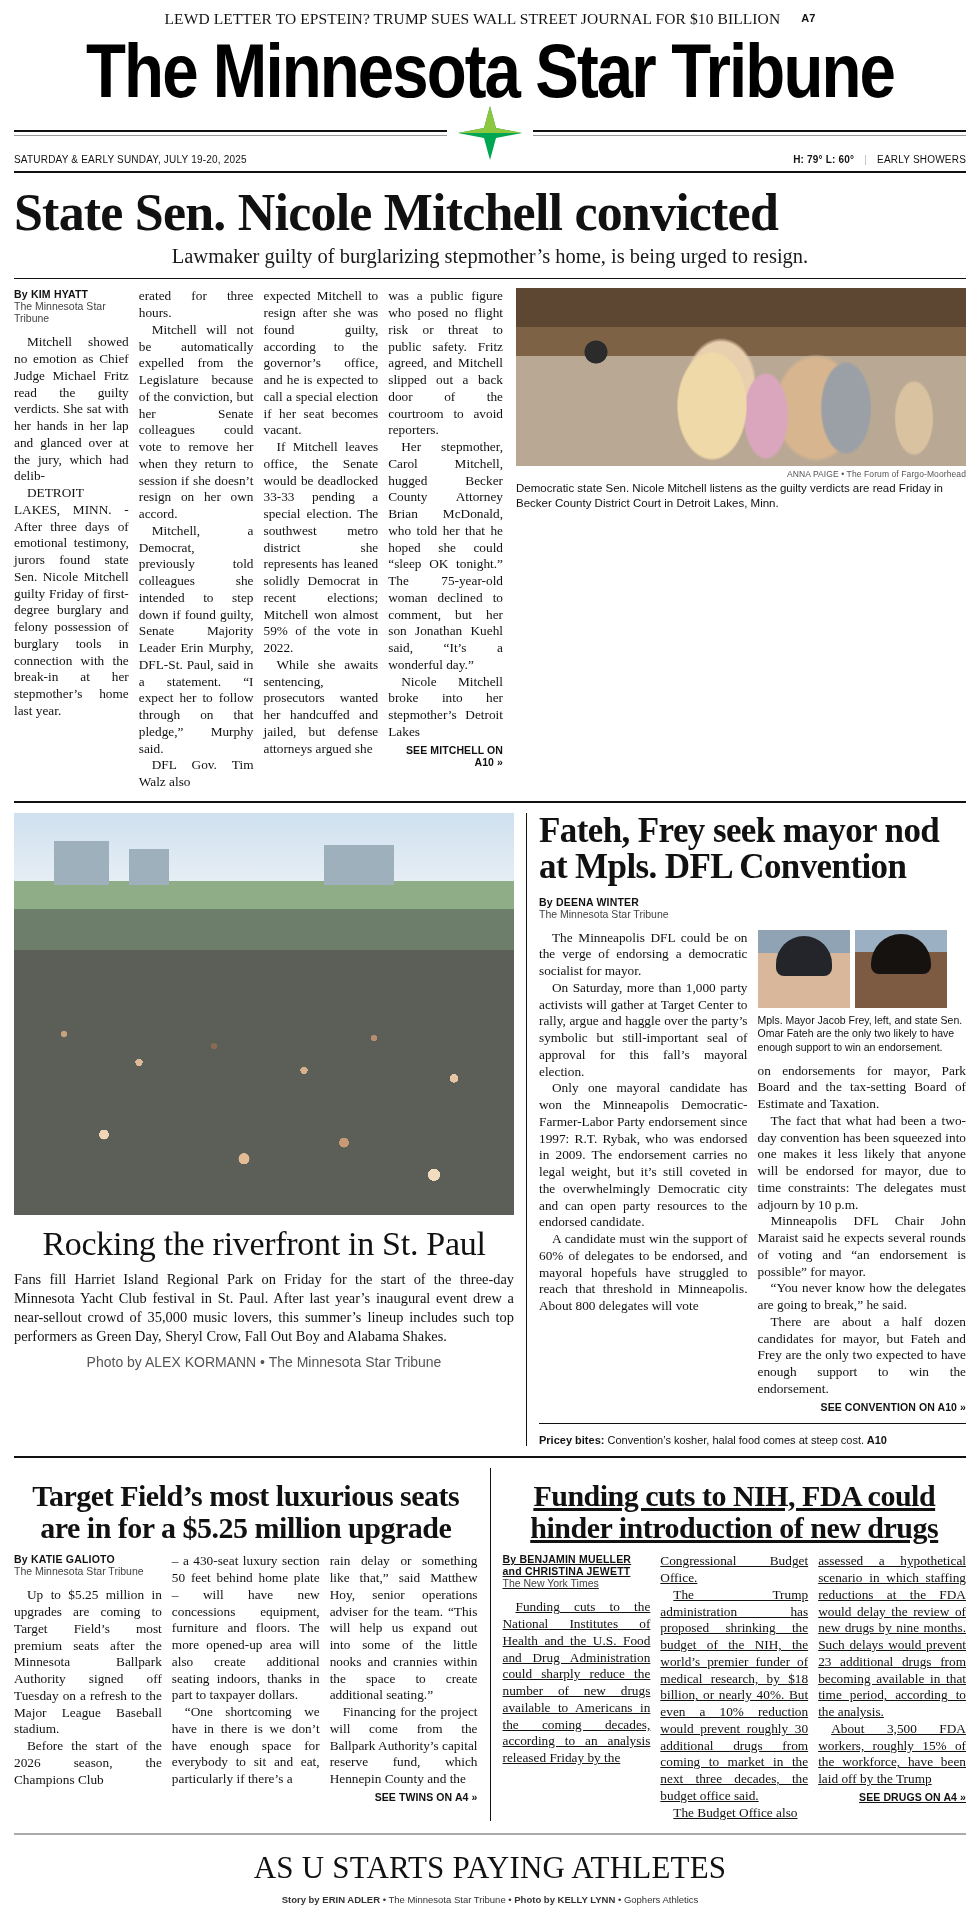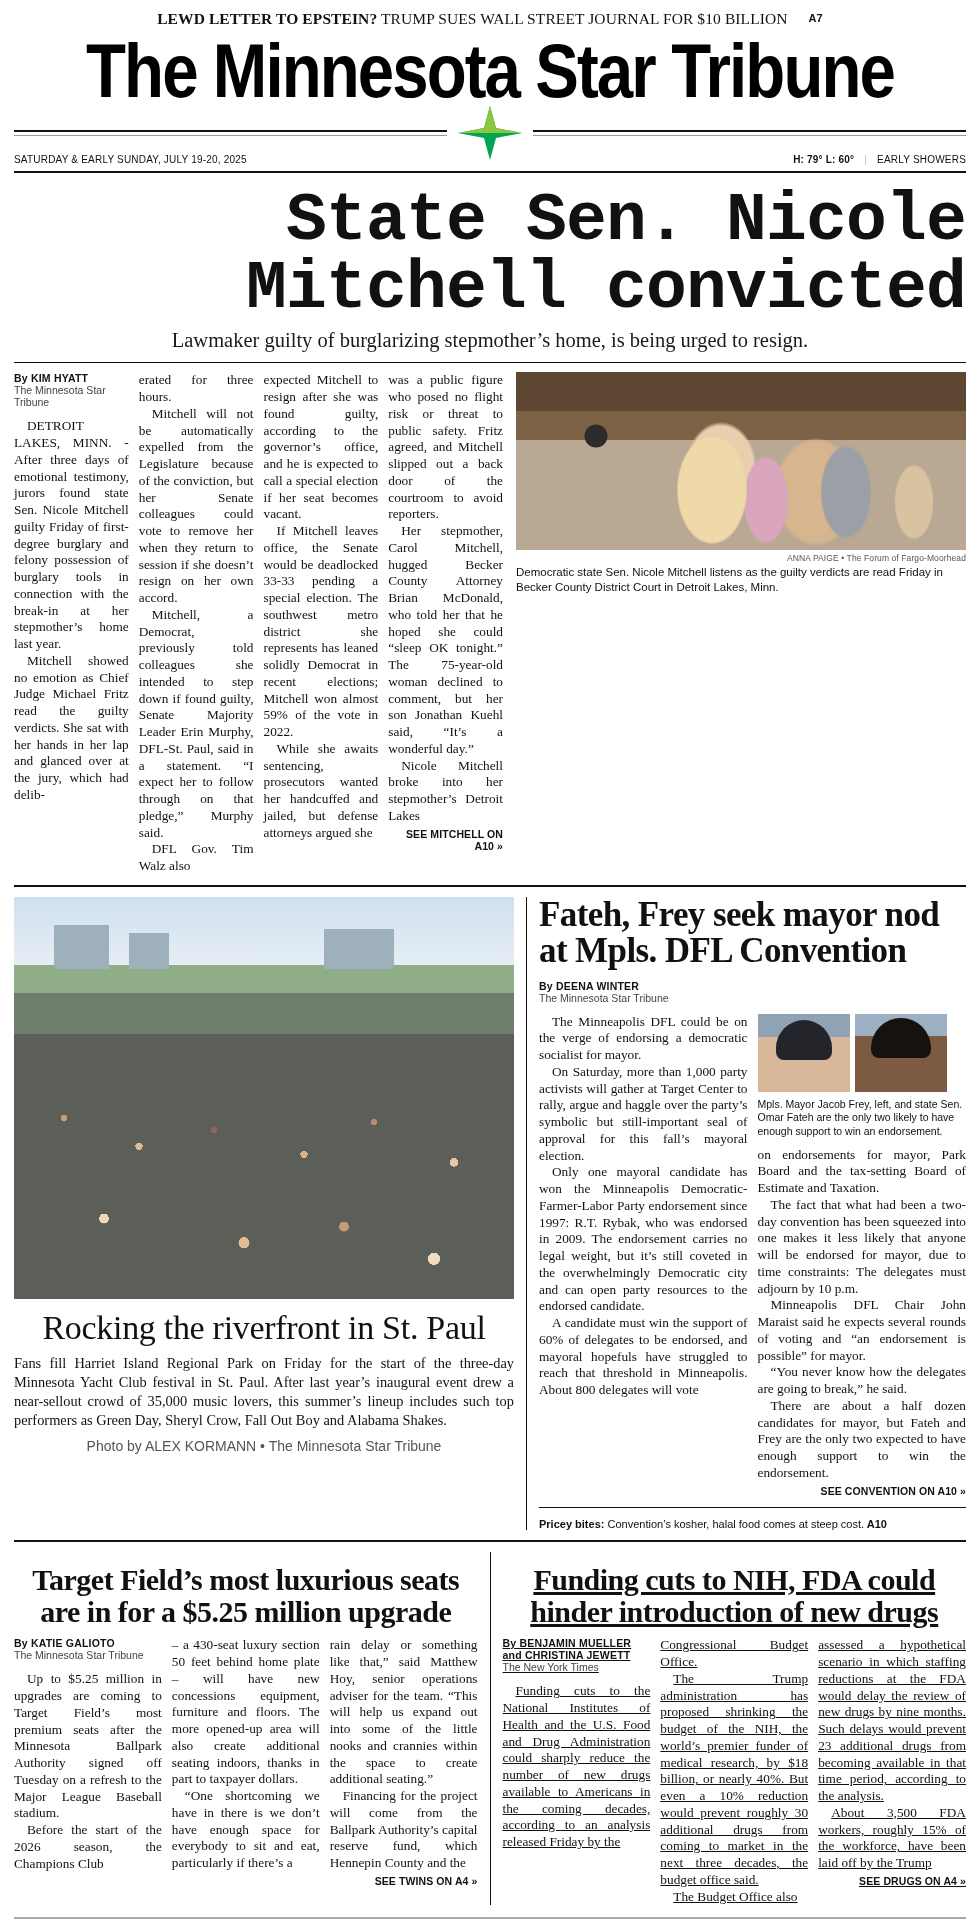--- a/index.html
+++ b/index.html
@@ -1,40 +1,40 @@
 <!DOCTYPE html>
 <html><head>
 <meta charset="utf-8">
 <style>
   html,body{margin:0;padding:0;background:#fff;}
   body{width:980px;font-family:"Liberation Serif",serif;color:#111;-webkit-font-smoothing:antialiased;}
   .page{width:980px;position:relative;}
   
   .skybox{text-align:center;padding:10px 0 6px;font-family:"Liberation Serif",serif;font-size:15.5px;letter-spacing:.1px;}
-  .skybox .sb-bold{font-weight:bold;}
+  .skybox .sb-bold{font-weight:normal;}
   .skybox .sb-page{font-family:"Liberation Sans",sans-serif;font-weight:bold;font-size:11px;vertical-align:2px;margin-left:17px;}
   
   .nameplate{text-align:center;font-family:"Liberation Sans",sans-serif;font-weight:bold;
     font-size:76px;line-height:.92;letter-spacing:-2.2px;transform:scaleX(.86);transform-origin:center;
     margin:2px 0 2px;color:#000;}
   .star-wrap{position:relative;height:46px;}
   .rules{position:absolute;left:14px;right:14px;top:22px;}
   .rule-a{height:2.5px;background:#111;}
   .rule-b{height:1px;background:#999;margin-top:2.5px;}
   .star{position:absolute;left:50%;top:-2px;transform:translateX(-50%);width:64px;height:54px;}
   .starmask{position:absolute;left:50%;top:14px;transform:translateX(-50%);width:86px;height:18px;background:#fff;}
   .dateline{display:flex;justify-content:space-between;align-items:flex-end;
     font-family:"Liberation Sans",sans-serif;font-size:10px;letter-spacing:.2px;
     padding:0 14px 6px;}
   .dateline .wx b{font-weight:bold;}
   .dateline .sep{color:#bbb;margin:0 7px;}
   .hr-thick{height:2.5px;background:#111;margin:0 14px;}
   
-  .leadhead{font-family:Liberation Mono, monospace;font-weight:bold;font-size:68px;line-height:1.0;
-    text-align:right;letter-spacing:-.8px;margin:14px 14px 6px;}
+  .leadhead{font-family:Liberation Serif, serif;font-weight:bold;font-size:52px;line-height:1.0;
+    text-align:left;letter-spacing:-.8px;margin:14px 14px 6px;}
   .leaddeck{font-family:"Liberation Serif",serif;font-size:20.5px;text-align:center;margin:0 14px 10px;color:#1a1a1a;}
   .hr-thin{height:1px;background:#111;margin:0 14px 9px;}
   .col{flex:1;}
   .byline{font-family:"Liberation Sans",sans-serif;font-size:10.5px;font-weight:bold;letter-spacing:.2px;}
   .org{font-family:"Liberation Sans",sans-serif;font-size:10.5px;color:#444;margin-bottom:10px;}
   p.body{font-size:13.3px;line-height:1.26;text-align:justify;margin:0;text-indent:13px;hyphens:auto;}
   p.body.first{text-indent:13px;}
   .jump{font-family:"Liberation Sans",sans-serif;font-weight:bold;font-size:10.5px;text-align:right;letter-spacing:.1px;margin-top:3px;}
   
   .ph{position:relative;overflow:hidden;background:#ccc;}
@@ -136,22 +136,22 @@
 
   <div class="leadhead">State Sen. Nicole Mitchell convicted</div>
   <div class="leaddeck">Lawmaker guilty of burglarizing stepmother’s home, is being urged to resign.</div>
   <div class="hr-thin"></div>
 
   <div class="leadwrap">
     <div class="leadtext">
       <div class="col">
         <div class="byline">By KIM HYATT</div>
         <div class="org">The Minnesota Star Tribune</div>
+        <p class="body">Mitchell showed no emotion as Chief Judge Michael Fritz read the guilty verdicts. She sat with her hands in her lap and glanced over at the jury, which had delib-</p>
         <p class="body first">DETROIT LAKES, MINN. - After three days of emotional testimony, jurors found state Sen. Nicole Mitchell guilty Friday of first-degree burglary and felony possession of burglary tools in connection with the break-in at her stepmother’s home last year.</p>
-        <p class="body">Mitchell showed no emotion as Chief Judge Michael Fritz read the guilty verdicts. She sat with her hands in her lap and glanced over at the jury, which had delib-</p>
       </div>
       <div class="col">
         <p class="body" style="text-indent:0">erated for three hours.</p>
         <p class="body">Mitchell will not be automatically expelled from the Legislature because of the conviction, but her Senate colleagues could vote to remove her when they return to session if she doesn’t resign on her own accord.</p>
         <p class="body">Mitchell, a Democrat, previously told colleagues she intended to step down if found guilty, Senate Majority Leader Erin Murphy, DFL-St. Paul, said in a statement. “I expect her to follow through on that pledge,” Murphy said.</p>
         <p class="body">DFL Gov. Tim Walz also</p>
       </div>
       <div class="col">
         <p class="body" style="text-indent:0">expected Mitchell to resign after she was found guilty, according to the governor’s office, and he is expected to call a special election if her seat becomes vacant.</p>
         <p class="body">If Mitchell leaves office, the Senate would be deadlocked 33-33 pending a special election. The southwest metro district she represents has leaned solidly Democrat in recent elections; Mitchell won almost 59% of the vote in 2022.</p>

